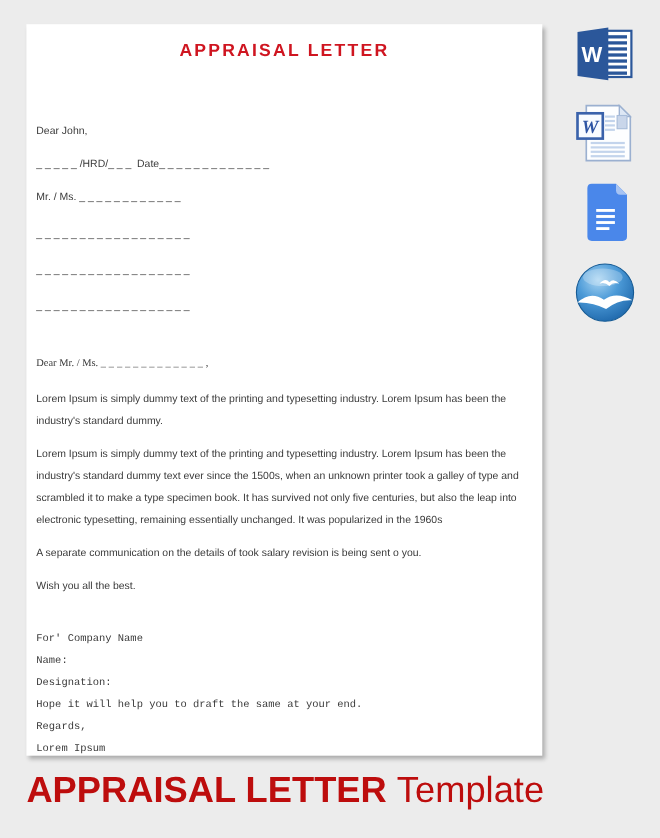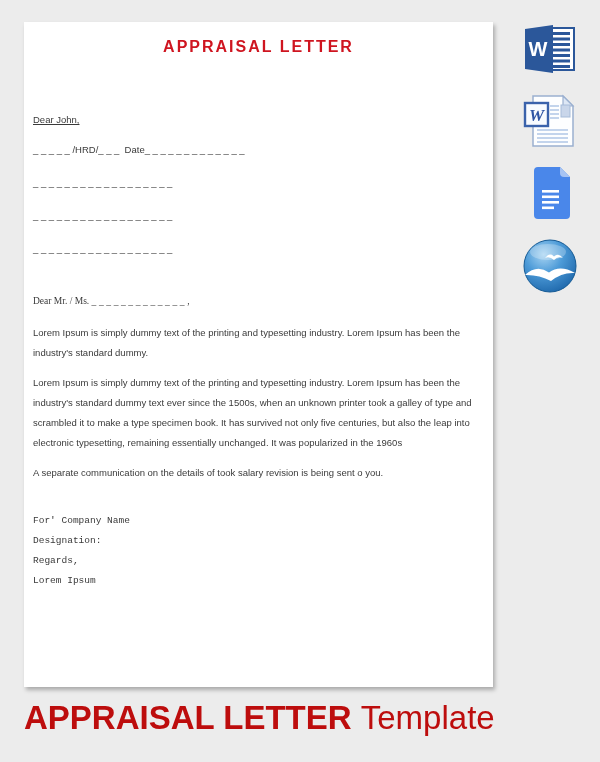--- a/index.html
+++ b/index.html
@@ -21,21 +21,21 @@
   }
   .letter-title {
     margin-top:2px;
     text-align:center;
     color:#cf1520;
     font-weight:bold;
     font-size:16px;
     letter-spacing:2px;
   }
   .line { font-size:9.5px; line-height:13px; color:#3a3a3a; }
-  .salutation { margin-top:57px;text-decoration:underline; }
+  .salutation { margin-top:57px; }
   .refline   { margin-top:17px; }
   .nameline  { margin-top:17px; }
   .addrline  { margin-top:20px; }
   .greeting  { margin-top:40px;font-family:Liberation Serif, serif; }
   .para {
     margin:10px 0 0 0;
     font-size:9.5px;
     line-height:20px;
     color:#3a3a3a;
   }
@@ -58,32 +58,36 @@
   .footer-title .light { font-weight:normal; }
 </style>
 </head>
 <body>
 
 <div class="paper">
   <div class="letter-title">APPRAISAL LETTER</div>
 
   <div class="line salutation">Dear John,</div>
   <div class="line refline dashify"><span class="u">_____</span>/HRD/<span class="u">___</span> Date<span class="u">_____________</span></div>
+  <div class="line nameline dashify">Mr. / Ms. <span class="u">____________</span></div>
   <div class="line addrline dashify"><span class="u">__________________</span></div>
   <div class="line addrline dashify"><span class="u">__________________</span></div>
   <div class="line addrline dashify"><span class="u">__________________</span></div>
   <div class="line greeting dashify">Dear Mr. / Ms. <span class="u">_____________</span>,</div>
 
   <p class="para first">Lorem Ipsum is simply dummy text of the printing and typesetting industry. Lorem Ipsum has been the industry's standard dummy.</p>
   <p class="para">Lorem Ipsum is simply dummy text of the printing and typesetting industry. Lorem Ipsum has been the industry's standard dummy text ever since the 1500s, when an unknown printer took a galley of type and scrambled it to make a type specimen book. It has survived not only five centuries, but also the leap into electronic typesetting, remaining essentially unchanged. It was popularized in the 1960s</p>
   <p class="para">A separate communication on the details of took salary revision is being sent o you.</p>
+  <p class="para">Wish you all the best.</p>
 
   <div class="closing">
     <div class="line">For' Company Name</div>
+    <div class="line">Name:</div>
     <div class="line">Designation:</div>
+    <div class="line">Hope it will help you to draft the same at your end.</div>
     <div class="line">Regards,</div>
     <div class="line">Lorem Ipsum</div>
   </div>
 </div>
 
 <div class="icons">
 
   <div class="icon-btn">
     <svg width="56" height="56" viewBox="0 0 56 56">
       <rect x="26" y="7" width="26" height="42" fill="#ffffff" stroke="#2b579a" stroke-width="2"></rect>

